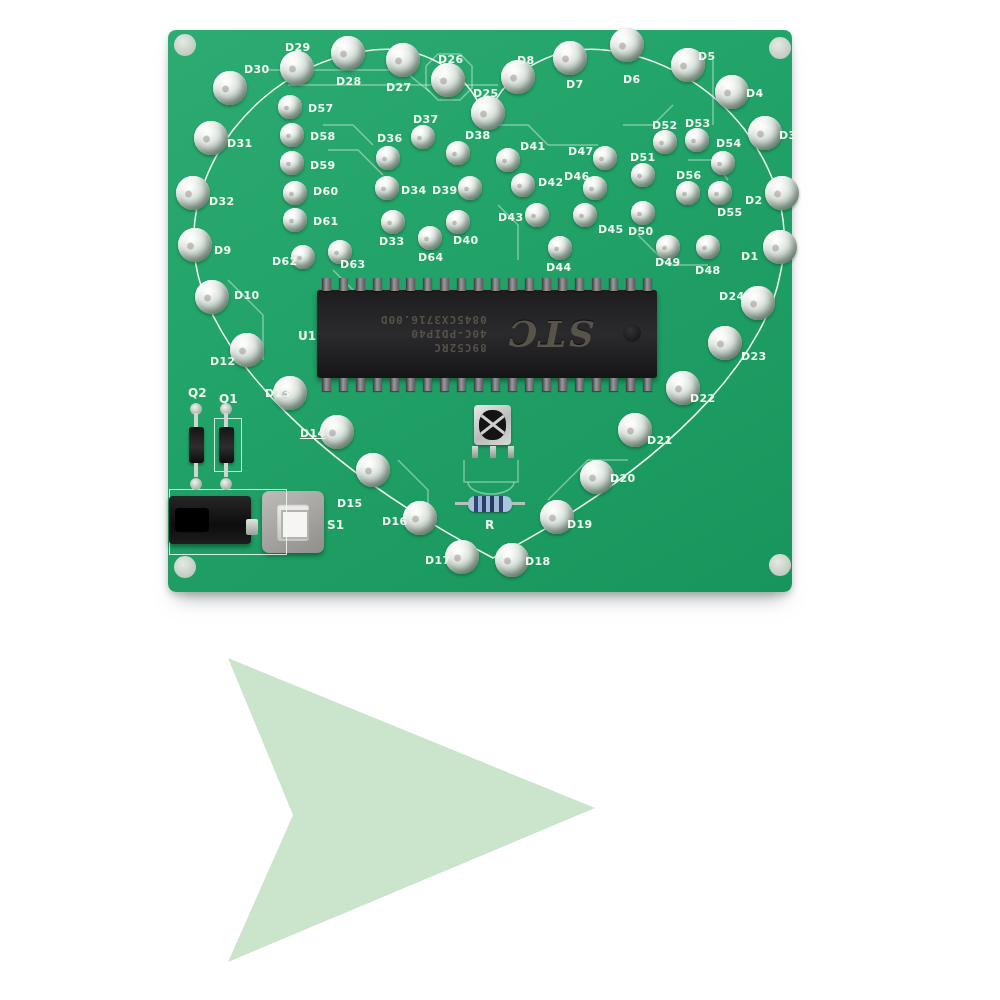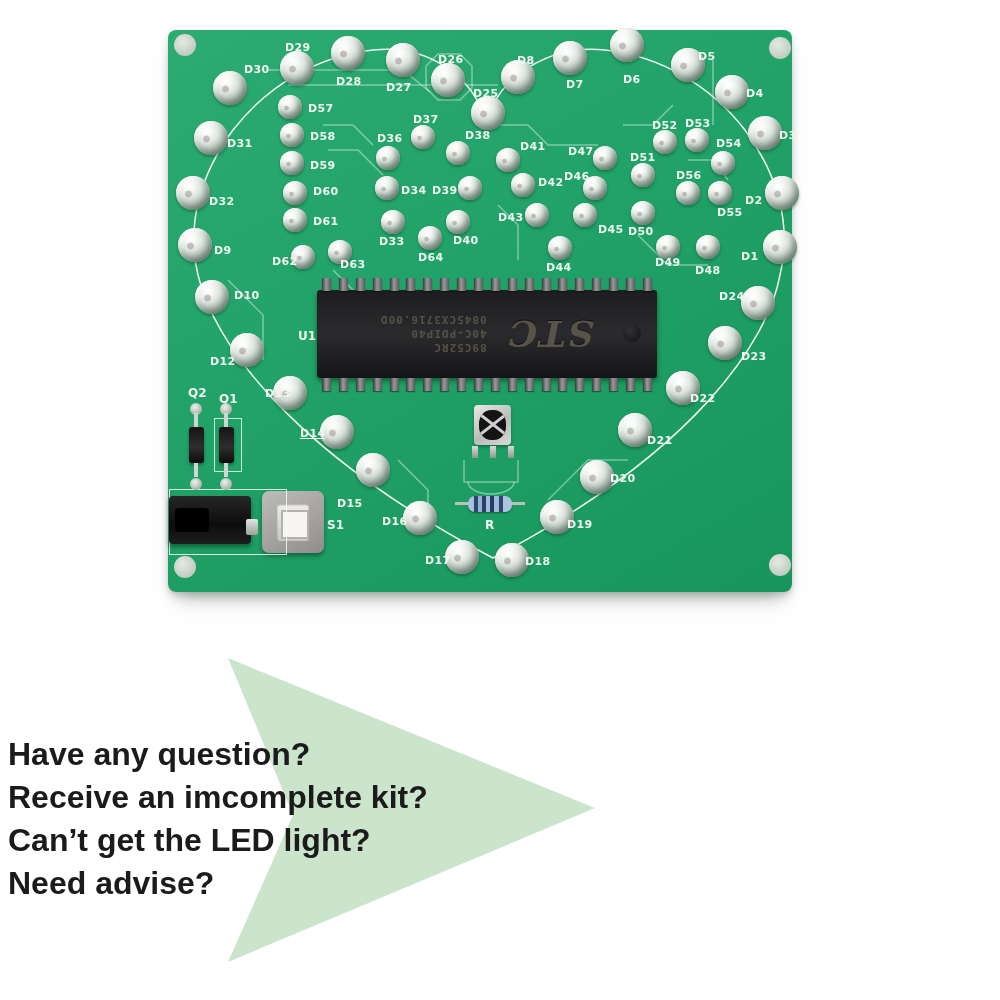--- a/index.html
+++ b/index.html
@@ -339,19 +339,13 @@
     <span class="ref-label" style="left:51px;top:357px;margin-top:6px;">Q1</span>
     <div class="pad" style="left:22px;top:373px;"></div>
     <div class="pad" style="left:52px;top:373px;"></div>
     <div class="q1-silk"></div>
     <div class="diode" style="left:21px;top:397px;"></div>
     <div class="diode" style="left:51px;top:397px;"></div>
     <div class="pad" style="left:22px;top:448px;"></div>
     <div class="pad" style="left:52px;top:448px;"></div>
   </div>
 
-  <div class="questions">
-    <div>Have any question?</div>
-    <div>Receive an imcomplete kit?</div>
-    <div>Can’t get the LED light?</div>
-    <div>Need advise?</div>
-  </div>
 </div>
 
 </body></html>

